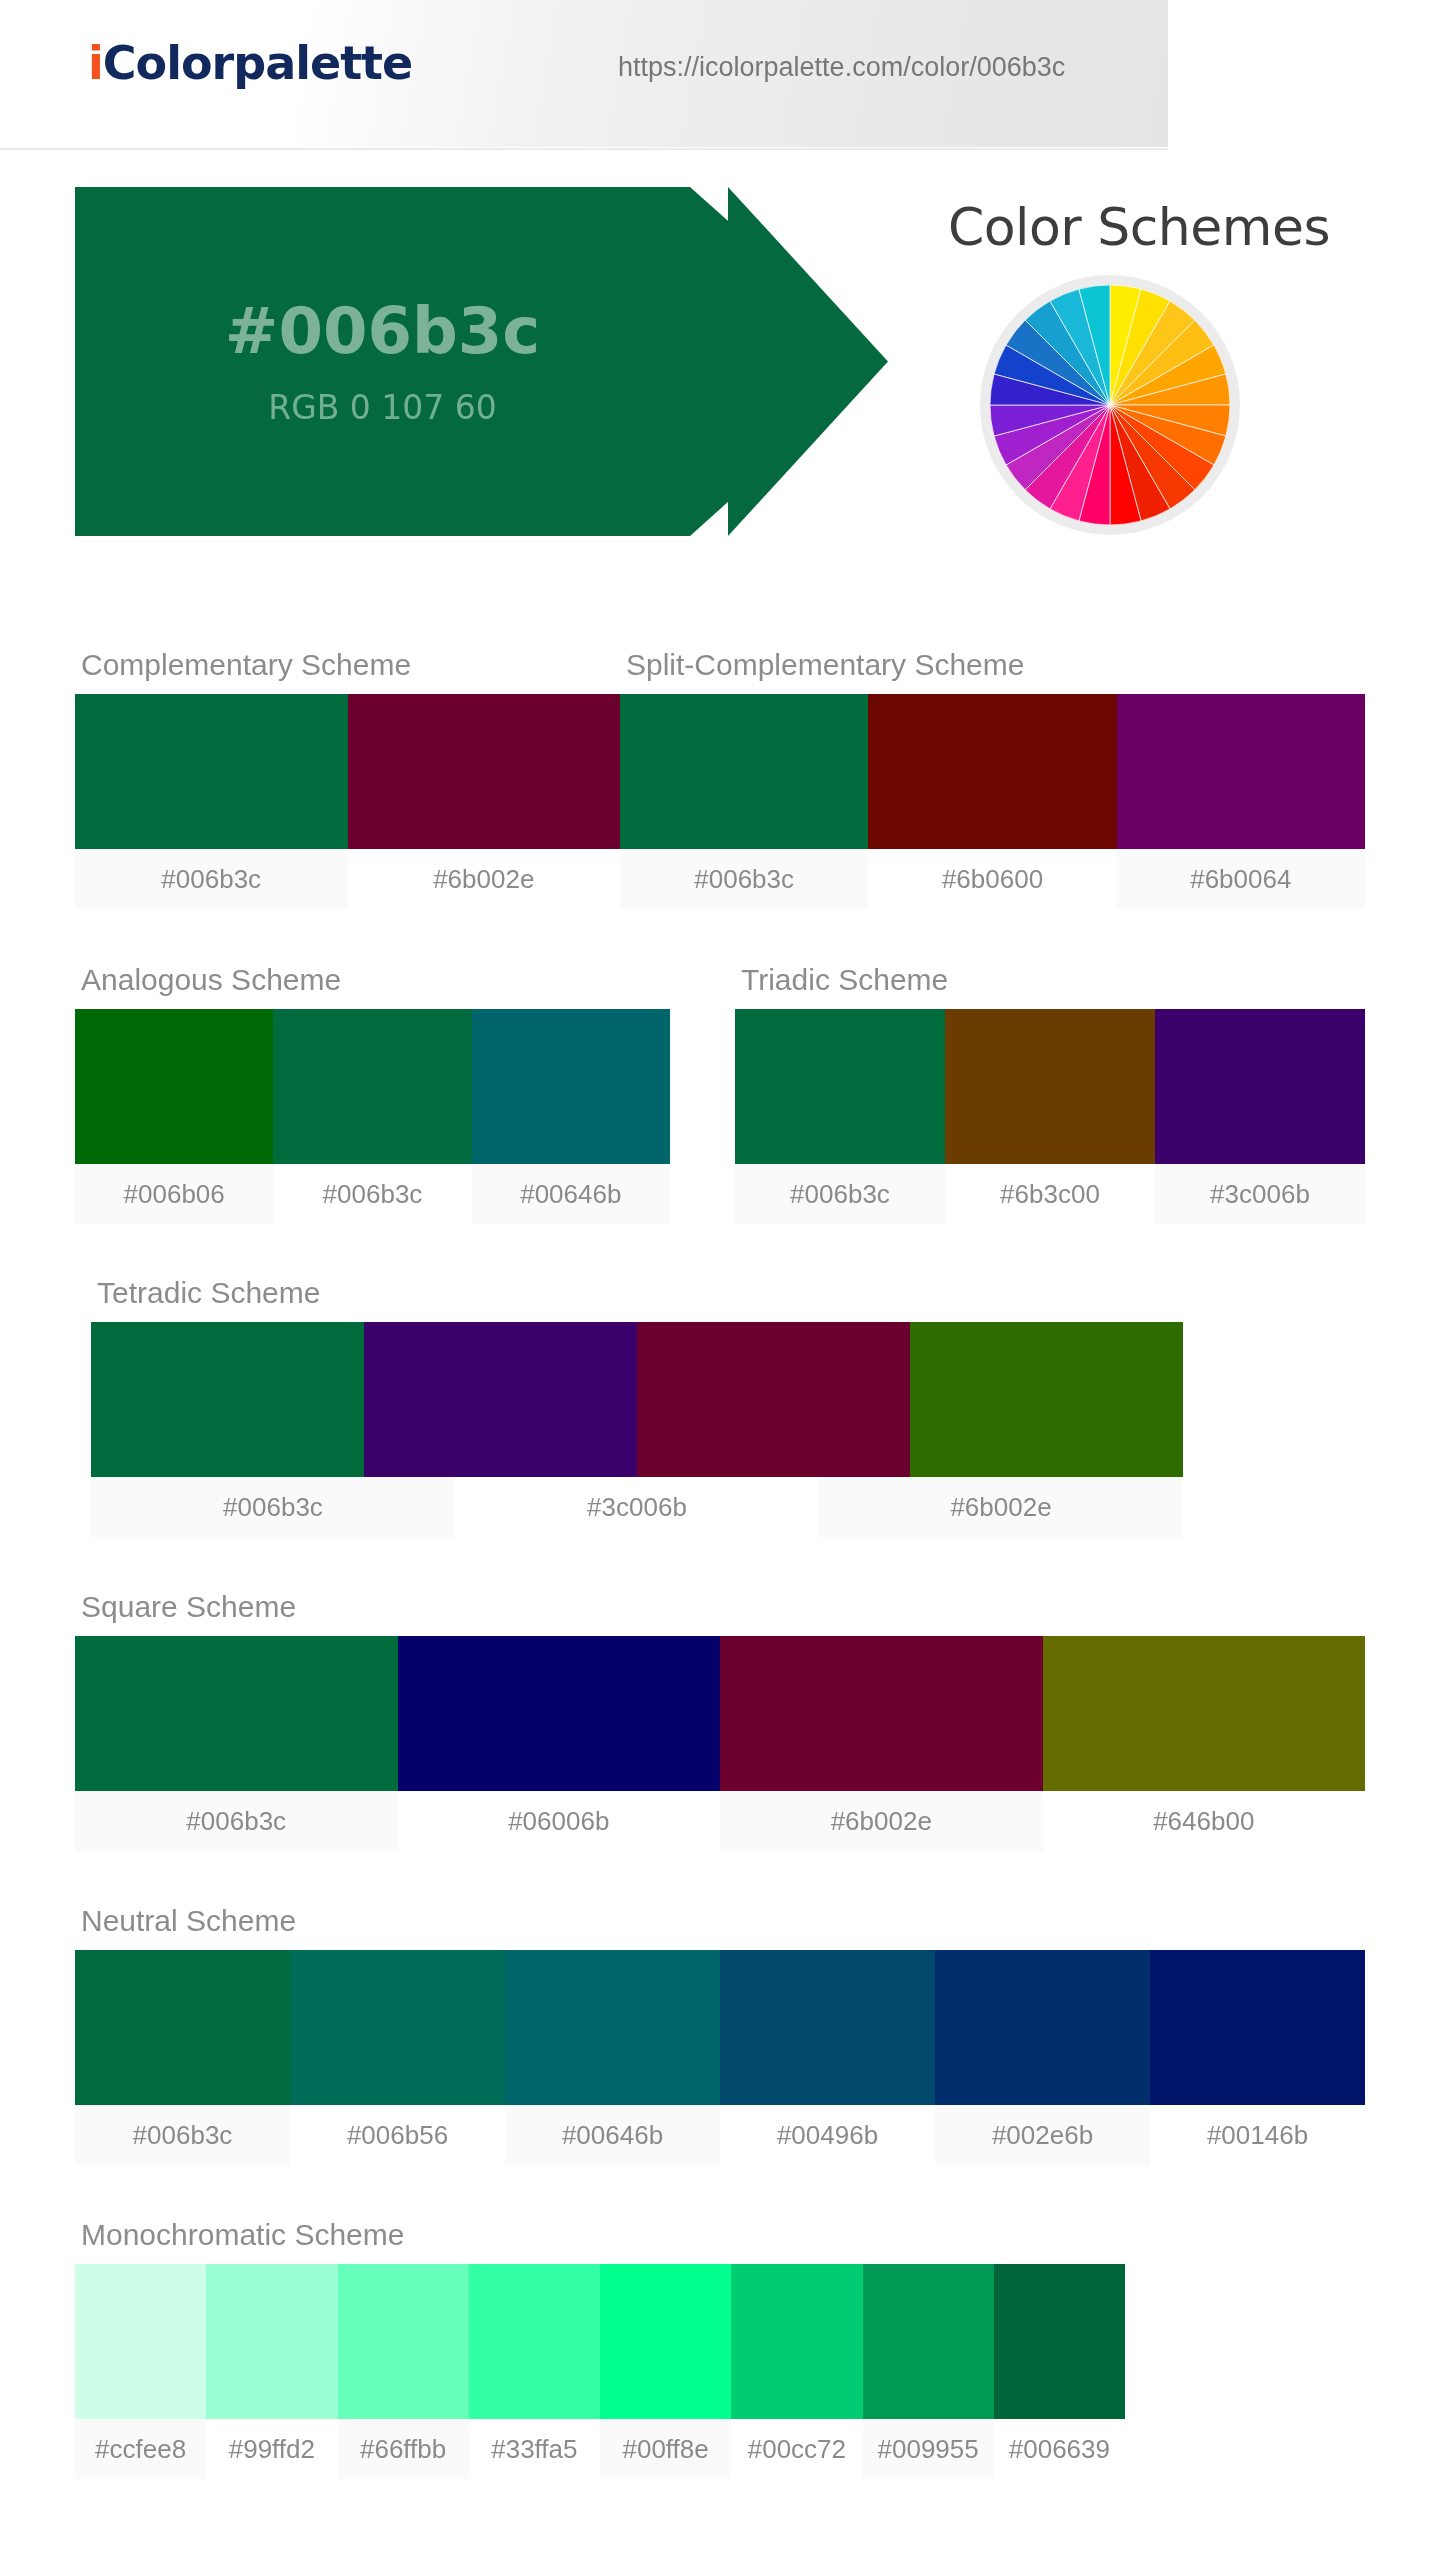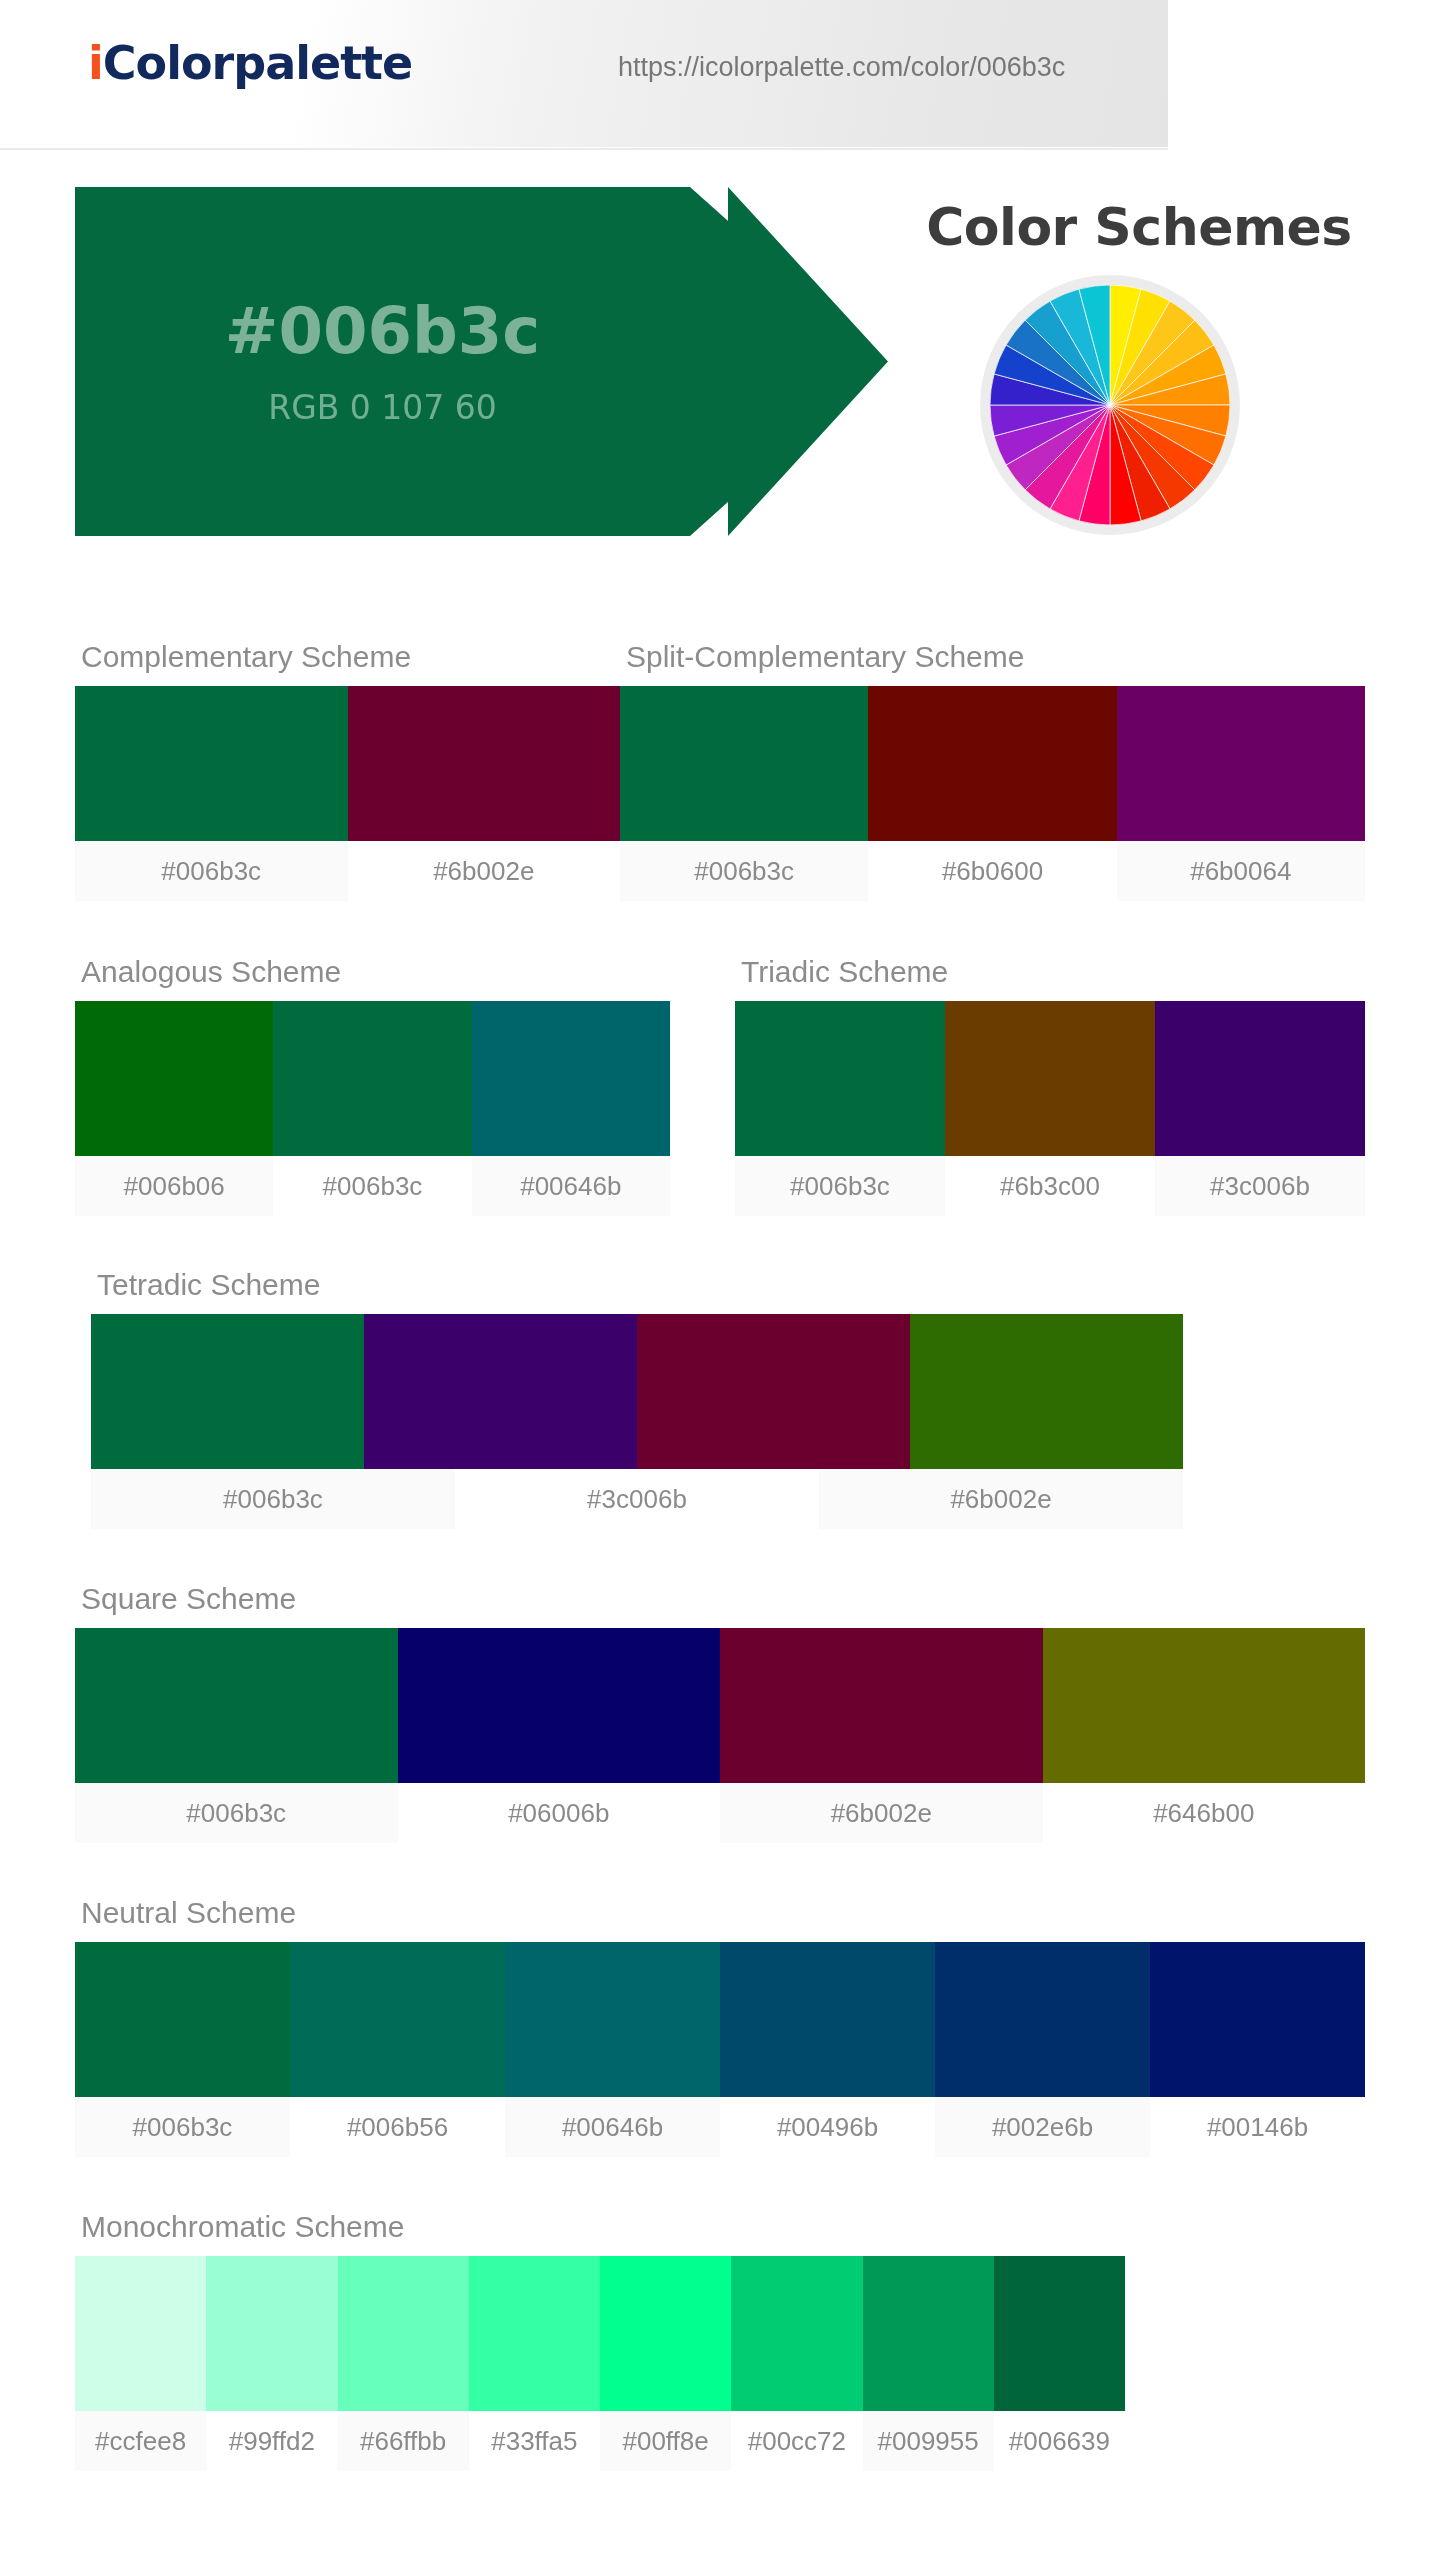--- a/index.html
+++ b/index.html
@@ -60,40 +60,40 @@
   .hero-hex .rgbcode{
     margin-top:28px;
     font-size:33px;font-weight:normal;color:#72ae92;
     font-family:"DejaVu Sans", sans-serif;
     letter-spacing:0px;line-height:1;
   }
 
   .schemes-title{
     position:absolute;left:879px;top:19px;width:520px;
     text-align:center;
-    font-size:52px;font-weight:bold;color:#3d3d3d;
+    font-size:52px;font-weight:normal;color:#3d3d3d;
     font-family:"DejaVu Sans", sans-serif;
     letter-spacing:-0.5px;
   }
   .wheel-wrap{
     position:absolute;left:980px;top:97px;width:260px;height:260px;
   }
   .wheel-ring{
     position:absolute;left:0;top:0;width:260px;height:260px;
     border-radius:50%;background:#ececec;
   }
   .wheel-wrap svg{position:absolute;left:10px;top:10px;}
 
   
   .scheme{position:absolute;}
   .scheme-title{
     font-size:30px;color:#8c8c8c;font-weight:normal;
     font-family:"Liberation Sans", sans-serif;
     white-space:nowrap;
-    margin:0 0 12px 6px;
+    margin:8px 0 12px 6px;
   }
   .swatch-row{display:flex;width:100%;height:155px;}
   .swatch{flex:1 1 0;height:155px;}
   .label-row{display:flex;width:100%;height:60px;}
   .label{
     flex:1 1 0;height:60px;
     display:flex;align-items:center;justify-content:center;
     font-size:26px;color:#8a8a8a;
     font-family:"Liberation Sans", sans-serif;
     white-space:nowrap;

